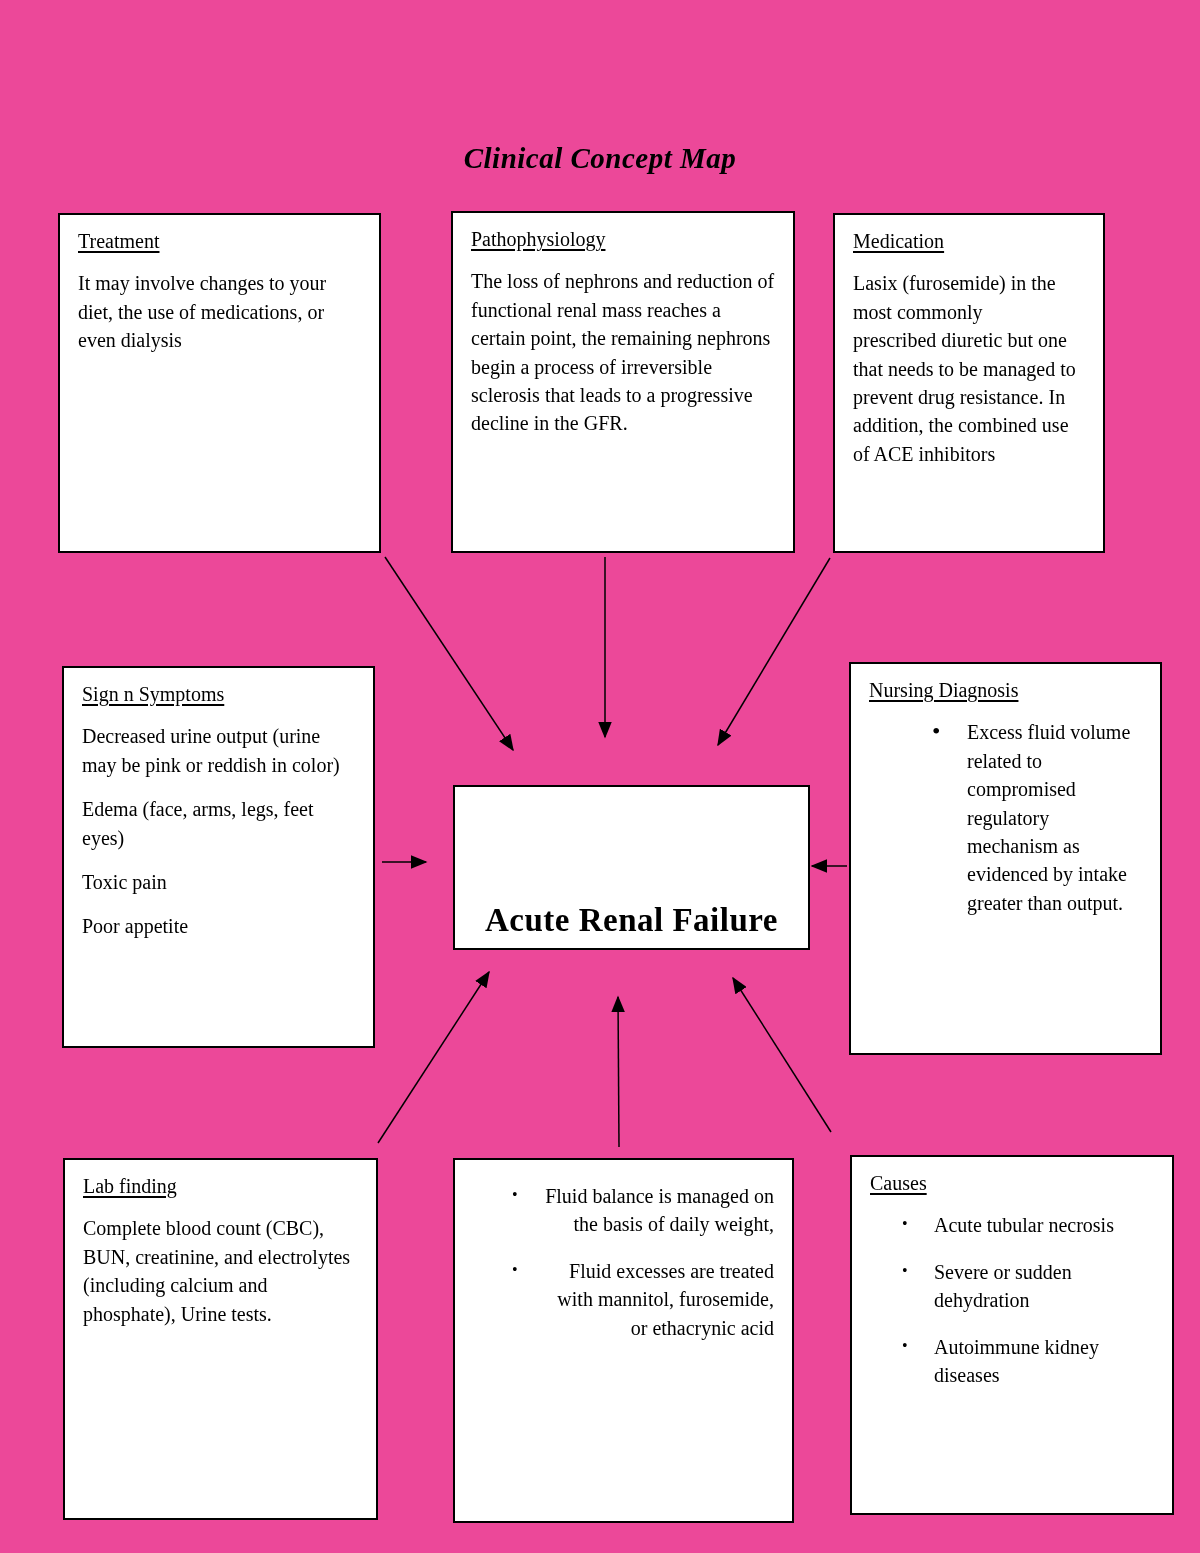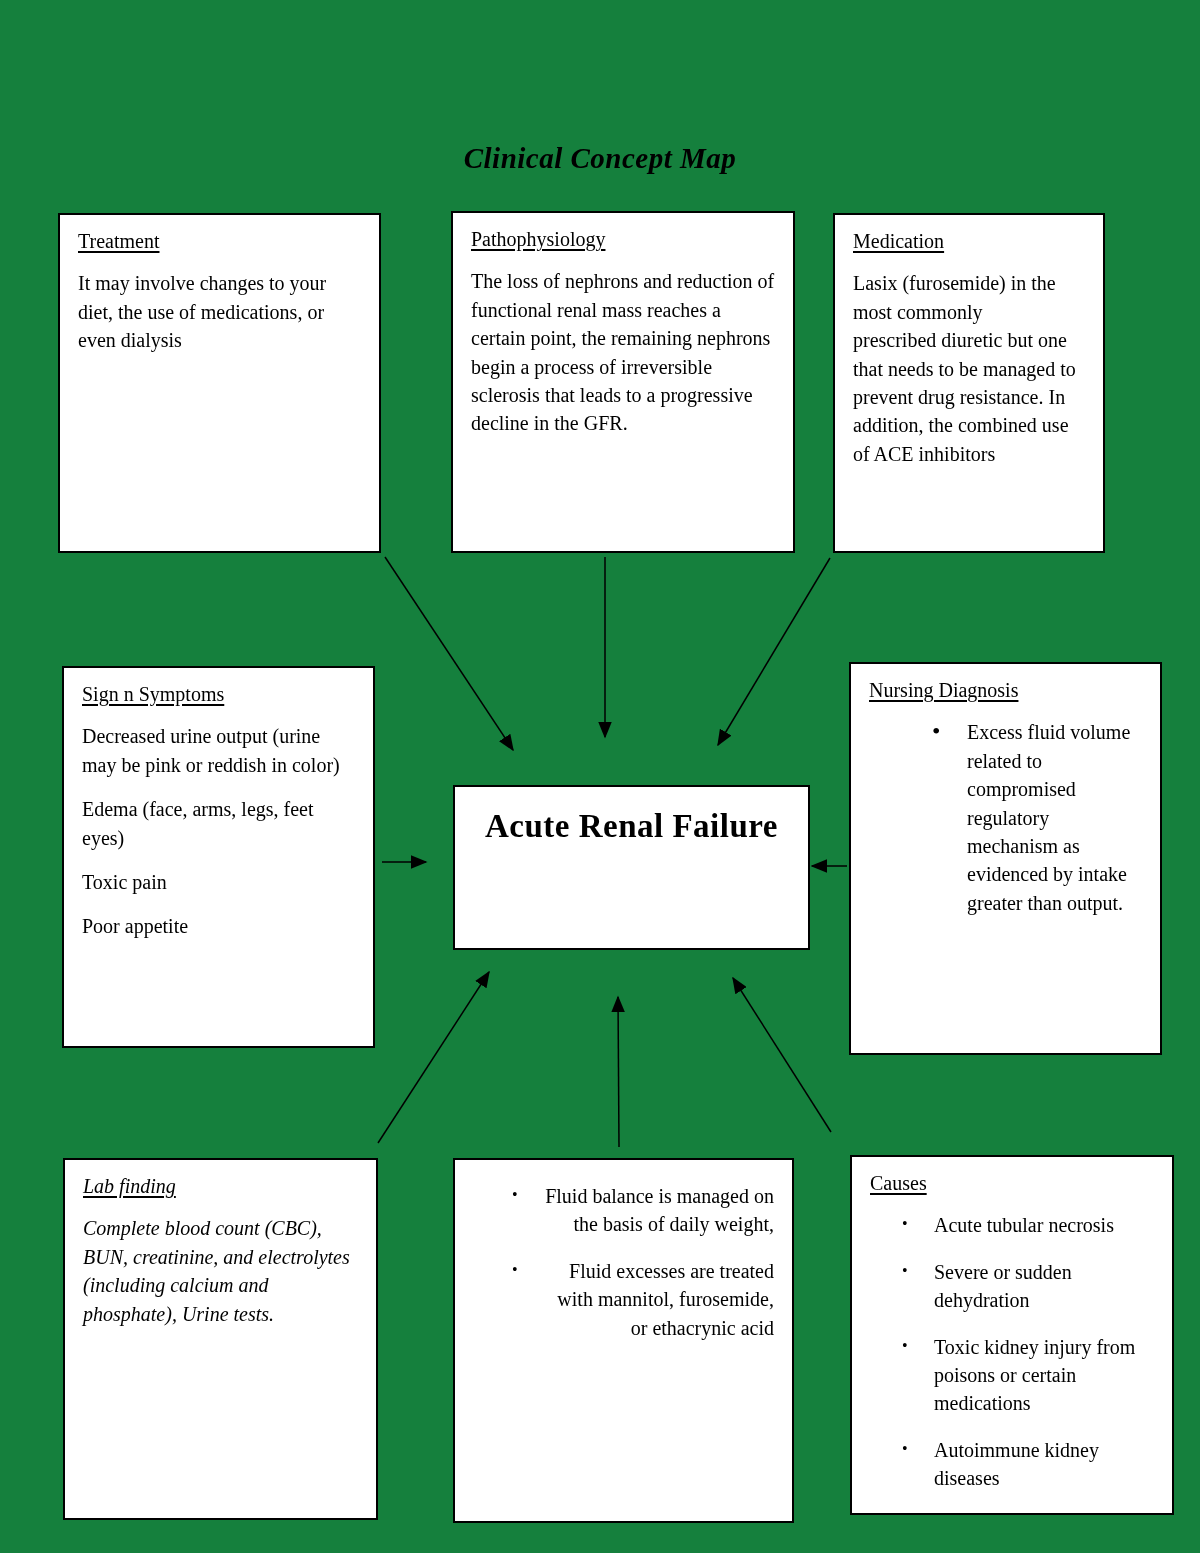--- a/index.html
+++ b/index.html
@@ -1,17 +1,17 @@
 <!DOCTYPE html>
 <html><head>
 <meta charset="utf-8">
 <style>
   html,body{margin:0;padding:0;background:#ffffff;}
   .page{
-    position:relative;width:1200px;height:1553px;background:#15803d;
+    position:relative;width:1200px;height:1553px;background:#ec4899;
     font-family:"Liberation Serif","DejaVu Serif",serif;color:#000;
     overflow:hidden;
   }
   .arrows{position:absolute;left:0;top:0;width:1200px;height:1553px;pointer-events:none;}
   .title{
     position:absolute;left:0;top:142px;width:1200px;margin:0;
     text-align:center;font-size:29px;font-weight:bold;font-style:italic;
     letter-spacing:0.5px;
   }
   .box{
@@ -26,37 +26,37 @@
   .box p{margin:0 0 16px 0;white-space:pre-line;}
   .box ul{list-style:none;margin:10px 0 0 0;}
   .box li{position:relative;margin-bottom:18px;}
   .box li::before{content:"\2022";position:absolute;left:0;top:0;}
   
   #box-treatment{left:58px;top:213px;width:323px;height:340px;}
   #box-pathophysiology{left:443px;top:211px;width:344px;height:342px;margin-left:8px;}
   #box-medication{left:833px;top:213px;width:272px;height:340px;}
   #box-signs{left:62px;top:666px;width:313px;height:382px;}
   #box-nursing-diagnosis{left:849px;top:662px;width:313px;height:393px;}
-  #box-lab-finding{left:63px;top:1158px;width:315px;height:362px;font-style:italic;}
+  #box-lab-finding{left:63px;top:1158px;width:315px;height:362px;}
   #box-nursing-intervention{left:453px;top:1158px;width:341px;height:365px;}
   #box-causes{left:850px;top:1155px;width:324px;height:360px;}
   
   #box-nursing-diagnosis ul{padding-left:63px;}
   #box-nursing-diagnosis li{padding-left:35px;}
   #box-nursing-diagnosis li::before{font-size:24px;line-height:1.1;}
   #box-nursing-intervention ul{padding-left:39px;}
   #box-nursing-intervention li{padding-left:30px;text-align:right;}
   #box-nursing-intervention li::before{font-size:16px;top:2px;}
   #box-causes ul{padding-left:32px;}
   #box-causes li{padding-left:32px;}
   #box-causes li::before{font-size:16px;top:2px;}
   #box-central{
     left:453px;top:785px;width:357px;height:165px;
-    display:flex;align-items:flex-start;justify-content:center;
-    padding:16px;
+    display:flex;align-items:flex-end;justify-content:center;
+    padding:4px;
   }
   #box-central span{
     font-size:33px;font-weight:bold;letter-spacing:0.5px;white-space:nowrap;
   }
 </style>
 </head>
 <body>
 
 <div class="page">
 
@@ -124,18 +124,17 @@
       <li>Fluid balance is managed on the basis of daily weight,</li>
       <li>Fluid excesses are treated with mannitol, furosemide, or ethacrynic acid</li>
     </ul>
   </div>
 
   <div class="box" id="box-causes">
     <div class="heading">Causes</div>
     <ul>
       <li>Acute tubular necrosis</li>
       <li>Severe or sudden dehydration</li>
-      <li>Toxic kidney injury from poisons or certain medications</li>
       <li>Autoimmune kidney diseases</li>
     </ul>
   </div>
 
 </div>
 
 </body></html>

